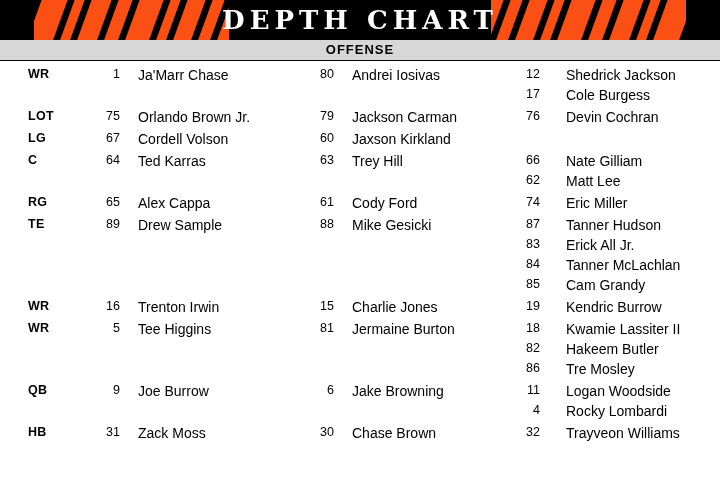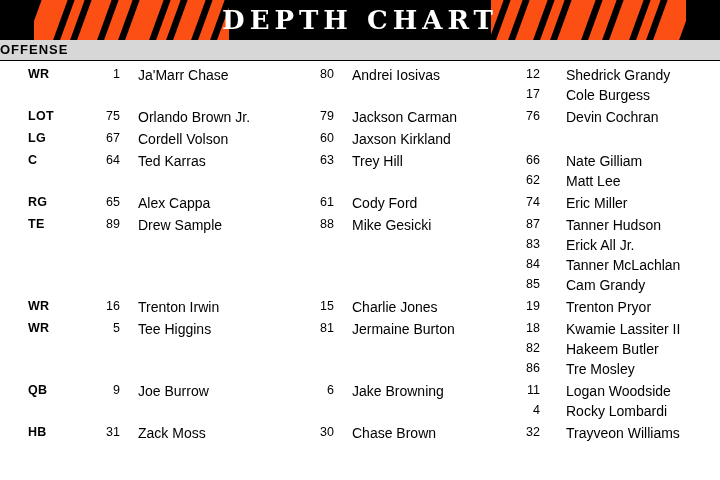--- a/index.html
+++ b/index.html
@@ -80,21 +80,21 @@
     color: #000000;
     letter-spacing: 0.6px;
     background: #ffffff;
     border-bottom: 2px solid #000000;
   }
 
   
   .sectionbar {
     height: 20px;
     line-height: 20px;
-    text-align: left;
+    text-align: center;
     font-size: 13px;
     font-weight: bold;
     color: #000000;
     letter-spacing: 1px;
     background: #d7d7d7;
     border-bottom: 1px solid #000000;
   }
 
   
   .roster {
@@ -188,21 +188,21 @@
         <div class="cell c1" style="top: 0px; left: 0px; right: 0px;">
           <div class="num">1</div>
           <div class="name">Ja'Marr Chase</div>
         </div>
         <div class="cell c2" style="top: 0px; left: 0px; right: 0px;">
           <div class="num">80</div>
           <div class="name">Andrei Iosivas</div>
         </div>
         <div class="cell c3" style="top: 0px; left: 0px; right: 0px;">
           <div class="num">12</div>
-          <div class="name">Shedrick Grandy</div>
+          <div class="name">Shedrick Jackson</div>
         </div>
         <div class="cell c3" style="top: 20px; left: 0px; right: 0px;">
           <div class="num underline">17</div>
           <div class="name underline">Cole Burgess</div>
         </div>
       </div>
       <div class="row" style="height: 22px;">
         <div class="pos">LOT</div>
         <div class="cell c1" style="top: 0px; left: 0px; right: 0px;">
           <div class="num">75</div>
@@ -294,21 +294,21 @@
         <div class="cell c1" style="top: 0px; left: 0px; right: 0px;">
           <div class="num">16</div>
           <div class="name">Trenton Irwin</div>
         </div>
         <div class="cell c2" style="top: 0px; left: 0px; right: 0px;">
           <div class="num">15</div>
           <div class="name">Charlie Jones</div>
         </div>
         <div class="cell c3" style="top: 0px; left: 0px; right: 0px;">
           <div class="num">19</div>
-          <div class="name">Trenton Pryor</div>
+          <div class="name">Kendric Burrow</div>
         </div>
       </div>
       <div class="row" style="height: 62px;">
         <div class="pos">WR</div>
         <div class="cell c1" style="top: 0px; left: 0px; right: 0px;">
           <div class="num">5</div>
           <div class="name">Tee Higgins</div>
         </div>
         <div class="cell c2" style="top: 0px; left: 0px; right: 0px;">
           <div class="num underline">81</div>

